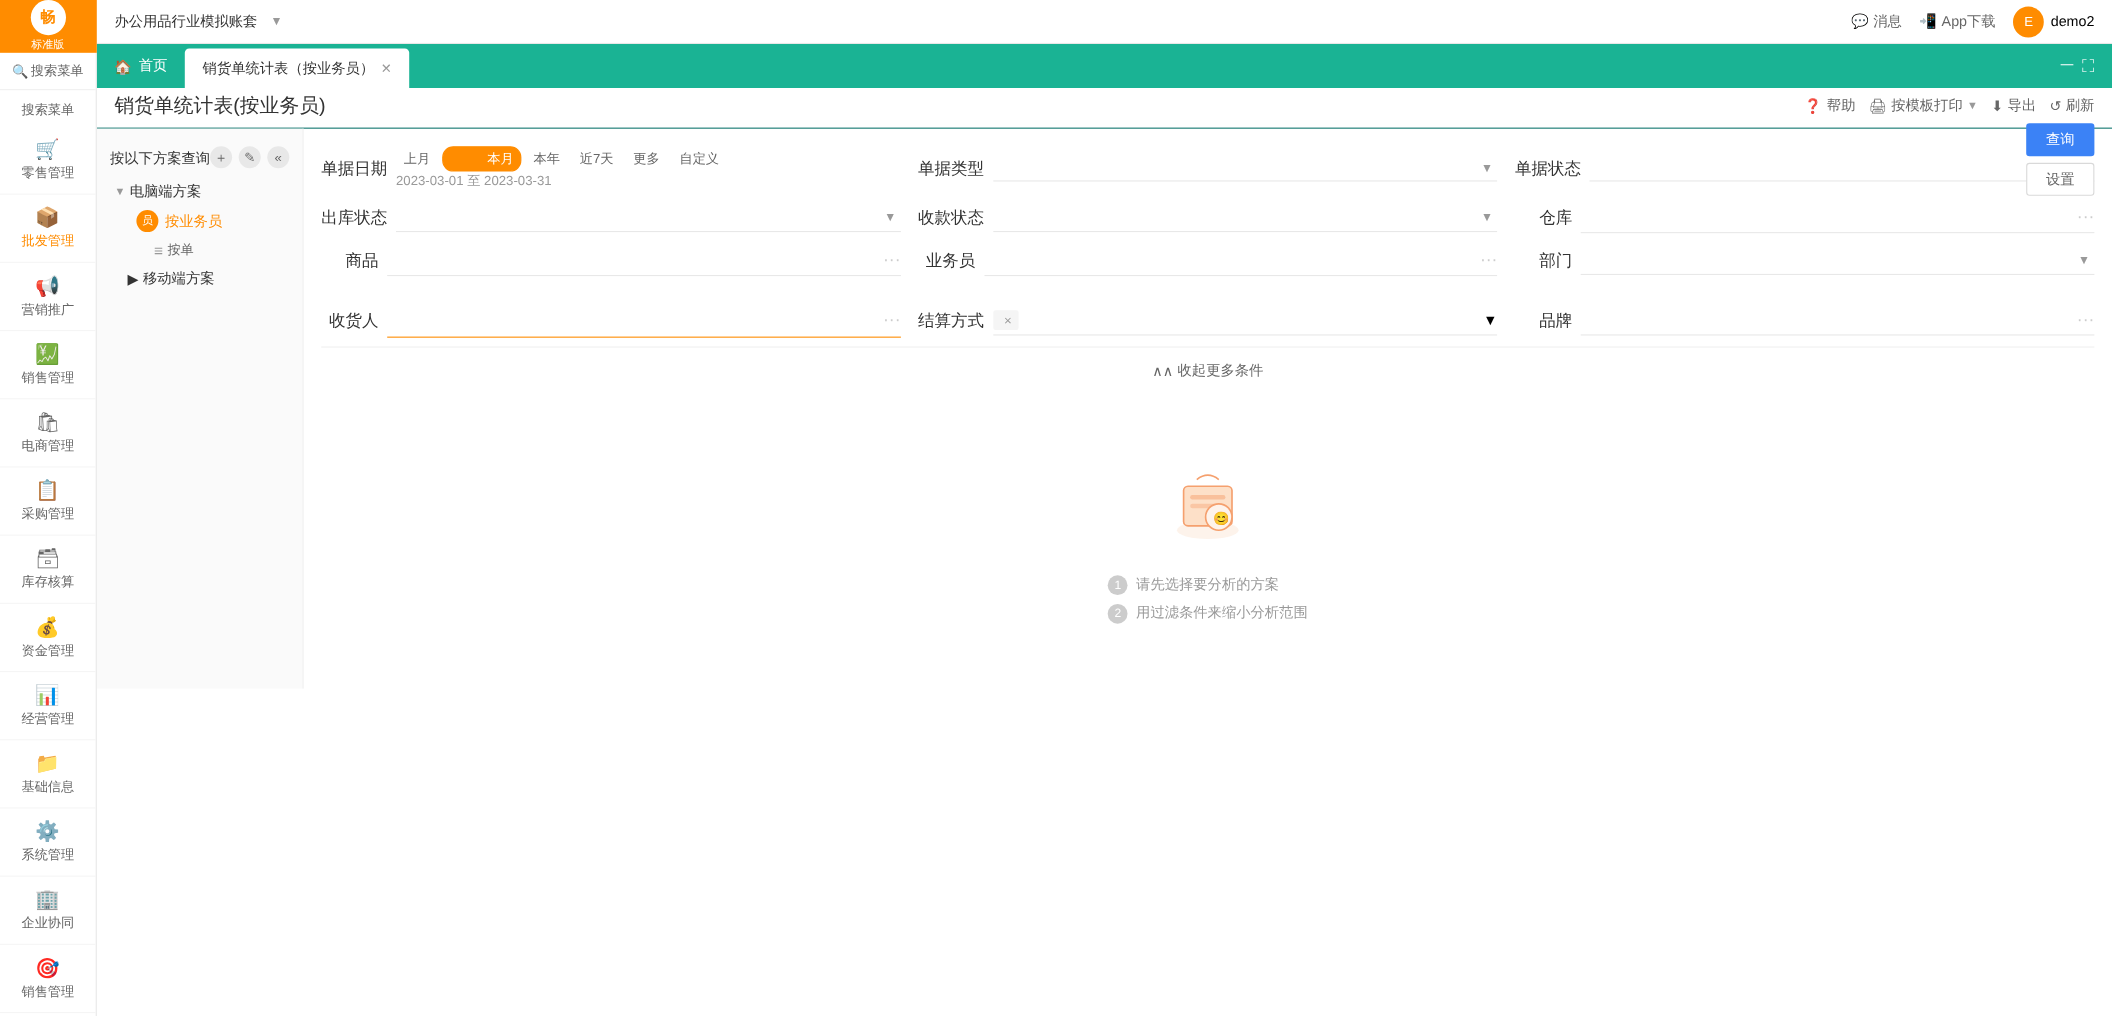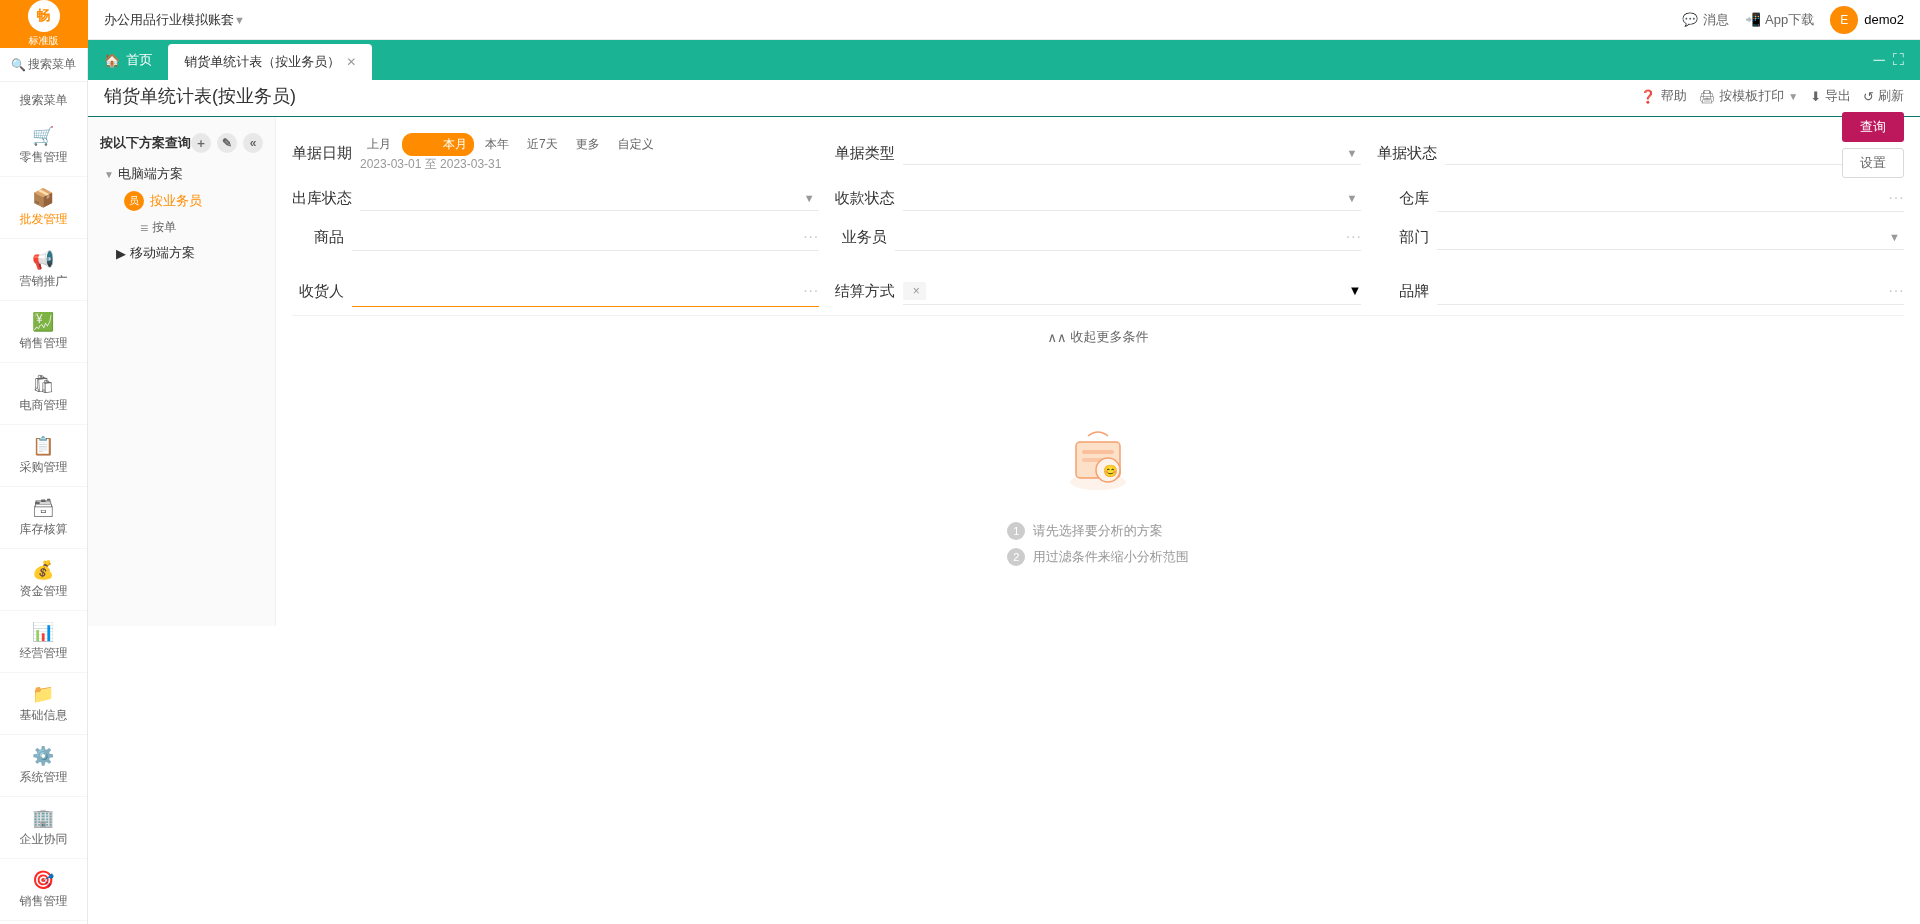--- a/index.html
+++ b/index.html
@@ -17,21 +17,21 @@
     .sidebar-item { width: 100%; display: flex; flex-direction: column; align-items: center; padding: 10px 4px; cursor: pointer; color: #666; font-size: 12px; border-bottom: 1px solid #f5f5f5; }
     .sidebar-item.active { color: #ff8c00; }
     .sidebar-item .item-icon { font-size: 18px; margin-bottom: 2px; }
     .sidebar-divider { width: 100%; height: 1px; background: #f0f0f0; }
 
     
     .main { flex: 1; display: flex; flex-direction: column; overflow: hidden; }
 
     
     .topbar { height: 40px; background: #fff; border-bottom: 1px solid #e8e8e8; display: flex; align-items: center; padding: 0 16px; gap: 8px; }
-    .topbar-title { font-size: 13px; color: #333; display: flex; align-items: center; gap: 0; }
+    .topbar-title { font-size: 13px; color: #333; display: flex; align-items: center; gap: 12px; }
     .topbar-right { margin-left: auto; display: flex; align-items: center; gap: 16px; }
     .topbar-btn { display: flex; align-items: center; gap: 4px; color: #666; font-size: 13px; cursor: pointer; }
     .user-avatar { width: 28px; height: 28px; border-radius: 50%; background: #ff8c00; display: flex; align-items: center; justify-content: center; color: #fff; font-size: 12px; cursor: pointer; }
 
     
     .tabbar { height: 40px; background: #1ab394; display: flex; align-items: center; padding: 0 0; }
     .tab { height: 40px; display: flex; align-items: center; padding: 0 16px; font-size: 13px; cursor: pointer; color: #fff; opacity: 0.8; gap: 6px; }
     .tab.active { background: #fff; color: #333; opacity: 1; border-radius: 4px 4px 0 0; margin-top: 4px; height: 36px; }
     .tab .close-btn { font-size: 12px; color: #999; cursor: pointer; }
     .tab.home { opacity: 1; }
@@ -40,29 +40,29 @@
 
     
     .content { flex: 1; overflow: auto; background: #f0f2f5; }
     .page { background: #fff; margin: 0; padding: 0; min-height: 100%; }
 
     
     .page-header { display: flex; align-items: center; padding: 4px 16px 8px; background: #fff; border-bottom: 1px solid #0f766e; }
     .page-title { font-size: 18px; font-weight: 500; color: #333; }
     .page-actions { margin-left: auto; display: flex; align-items: center; gap: 12px; }
     .action-btn { display: flex; align-items: center; gap: 4px; color: #666; font-size: 13px; cursor: pointer; }
-    .btn-primary { background: #be185d; color: #fff; border: none; padding: 6px 18px; border-radius: 3px; cursor: pointer; font-size: 13px; }
+    .btn-primary { background: #3b82f6; color: #fff; border: none; padding: 6px 18px; border-radius: 3px; cursor: pointer; font-size: 13px; }
     .btn-secondary { background: #fff; color: #666; border: 1px solid #d9d9d9; padding: 5px 14px; border-radius: 3px; cursor: pointer; font-size: 13px; }
 
     
     .body-layout { display: flex; min-height: calc(100% - 56px); }
 
     
     .left-panel { width: 188px; background: #fafafa; border-right: 1px solid #f0f0f0; padding: 12px 0; flex-shrink: 0; }
-    .panel-header { display: flex; align-items: center; padding: 4px 12px 8px; font-size: 13px; color: #333; font-weight: 700; }
+    .panel-header { display: flex; align-items: flex-end; padding: 4px 12px 8px; font-size: 13px; color: #333; font-weight: 400; }
     .panel-controls { display: flex; gap: 6px; margin-left: auto; }
     .panel-ctrl { width: 20px; height: 20px; border-radius: 50%; background: #e8e8e8; display: flex; align-items: center; justify-content: center; font-size: 12px; cursor: pointer; color: #666; }
     .tree-group { padding: 0 8px; }
     .tree-parent { display: flex; align-items: center; gap: 4px; padding: 4px 8px; font-size: 13px; color: #333; cursor: pointer; }
     .tree-parent .arrow { font-size: 10px; color: #999; }
     .tree-child { padding: 4px 8px 4px 28px; font-size: 13px; color: #333; cursor: pointer; display: flex; align-items: center; gap: 6px; }
     .tree-child.active { color: #ff8c00; }
     .tree-child .child-icon { width: 20px; height: 20px; border-radius: 50%; background: #ff8c00; display: flex; align-items: center; justify-content: center; color: #fff; font-size: 10px; }
     .tree-subchild { padding: 4px 8px 4px 44px; font-size: 12px; color: #666; cursor: pointer; display: flex; align-items: center; gap: 4px; }
     .sub-icon { font-size: 14px; color: #999; }

